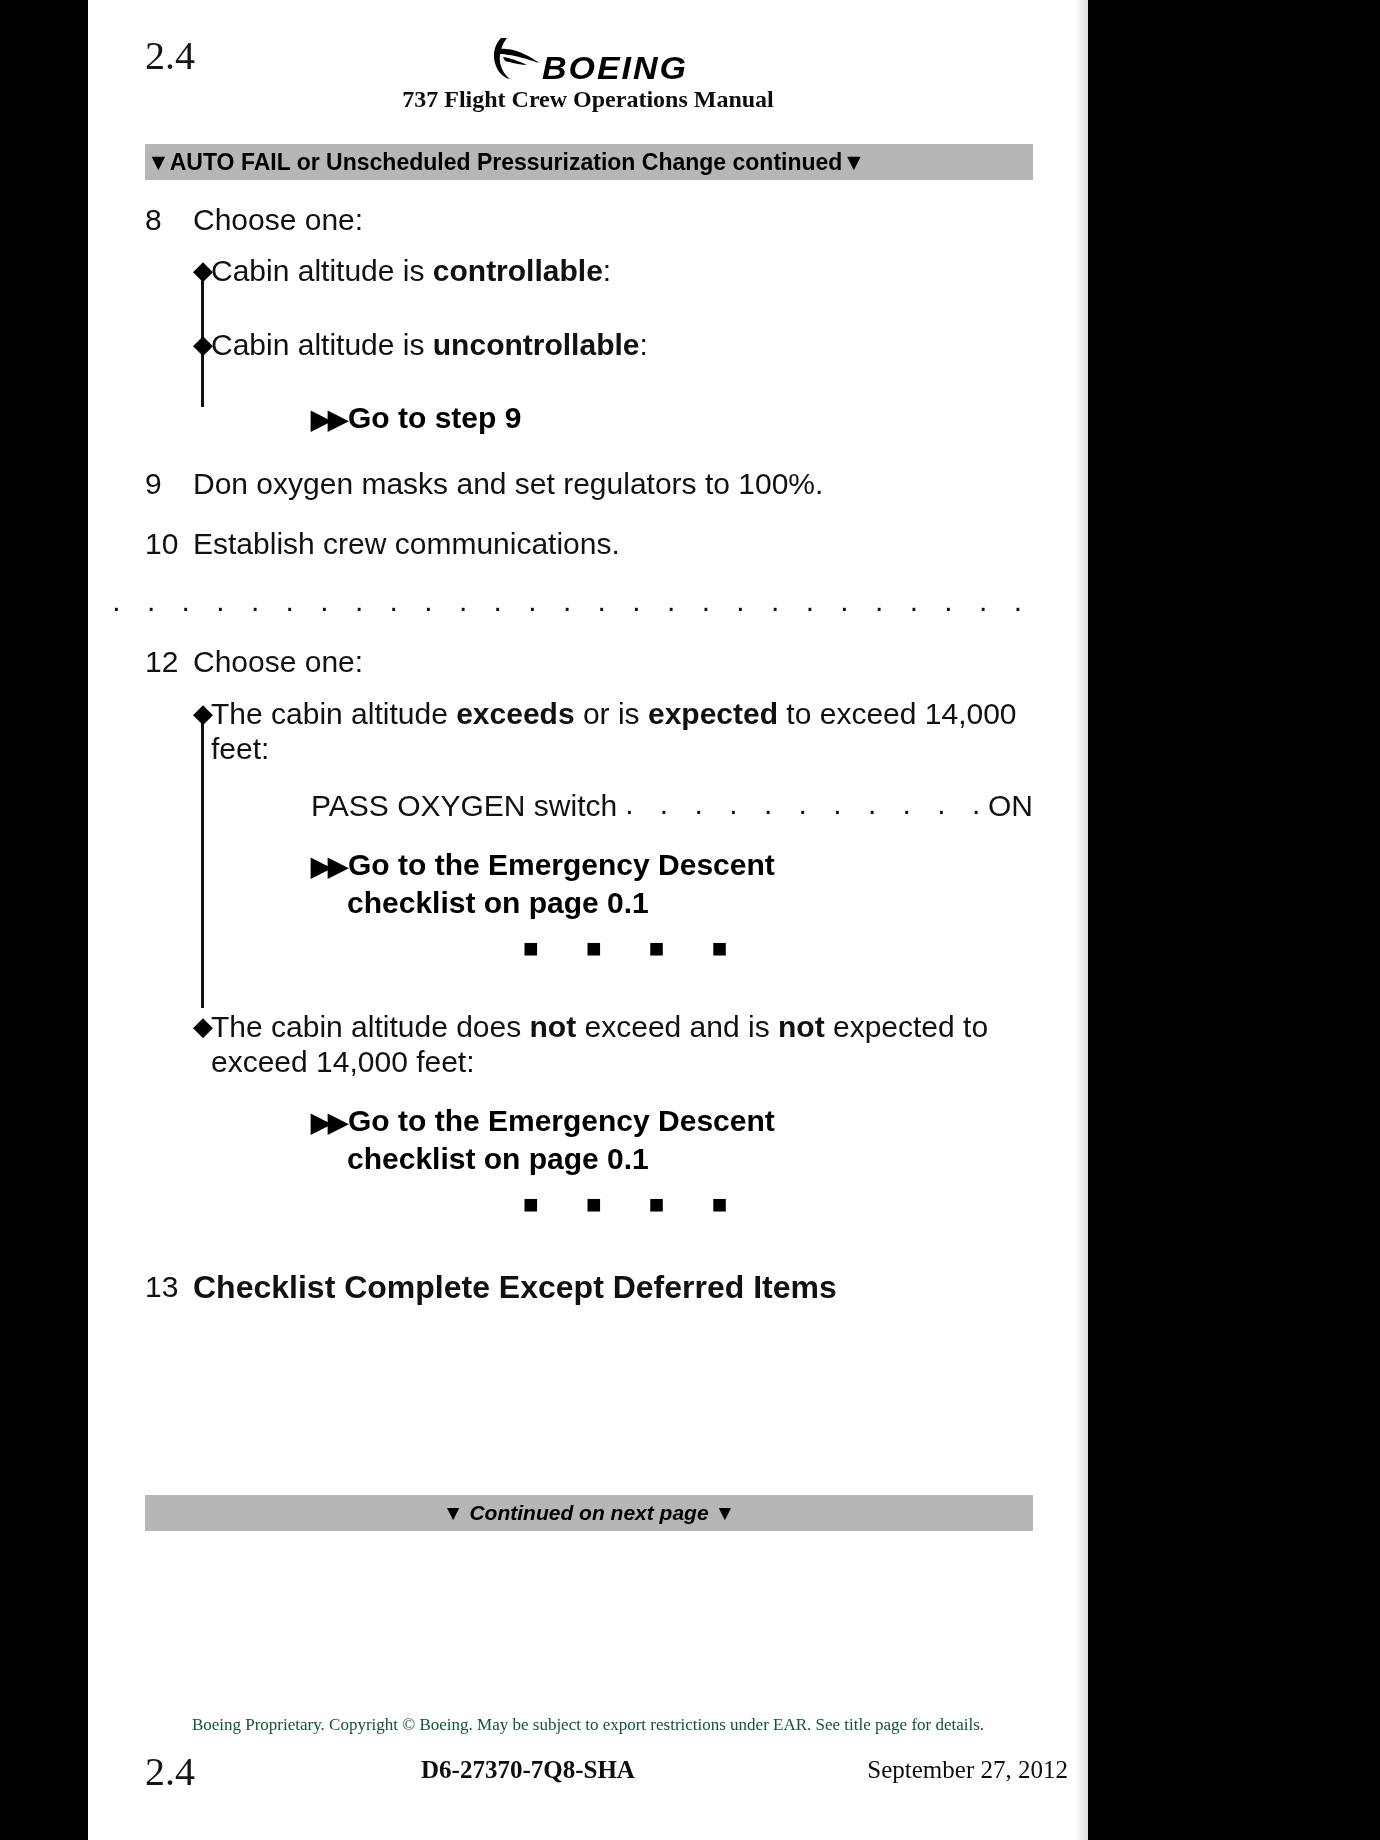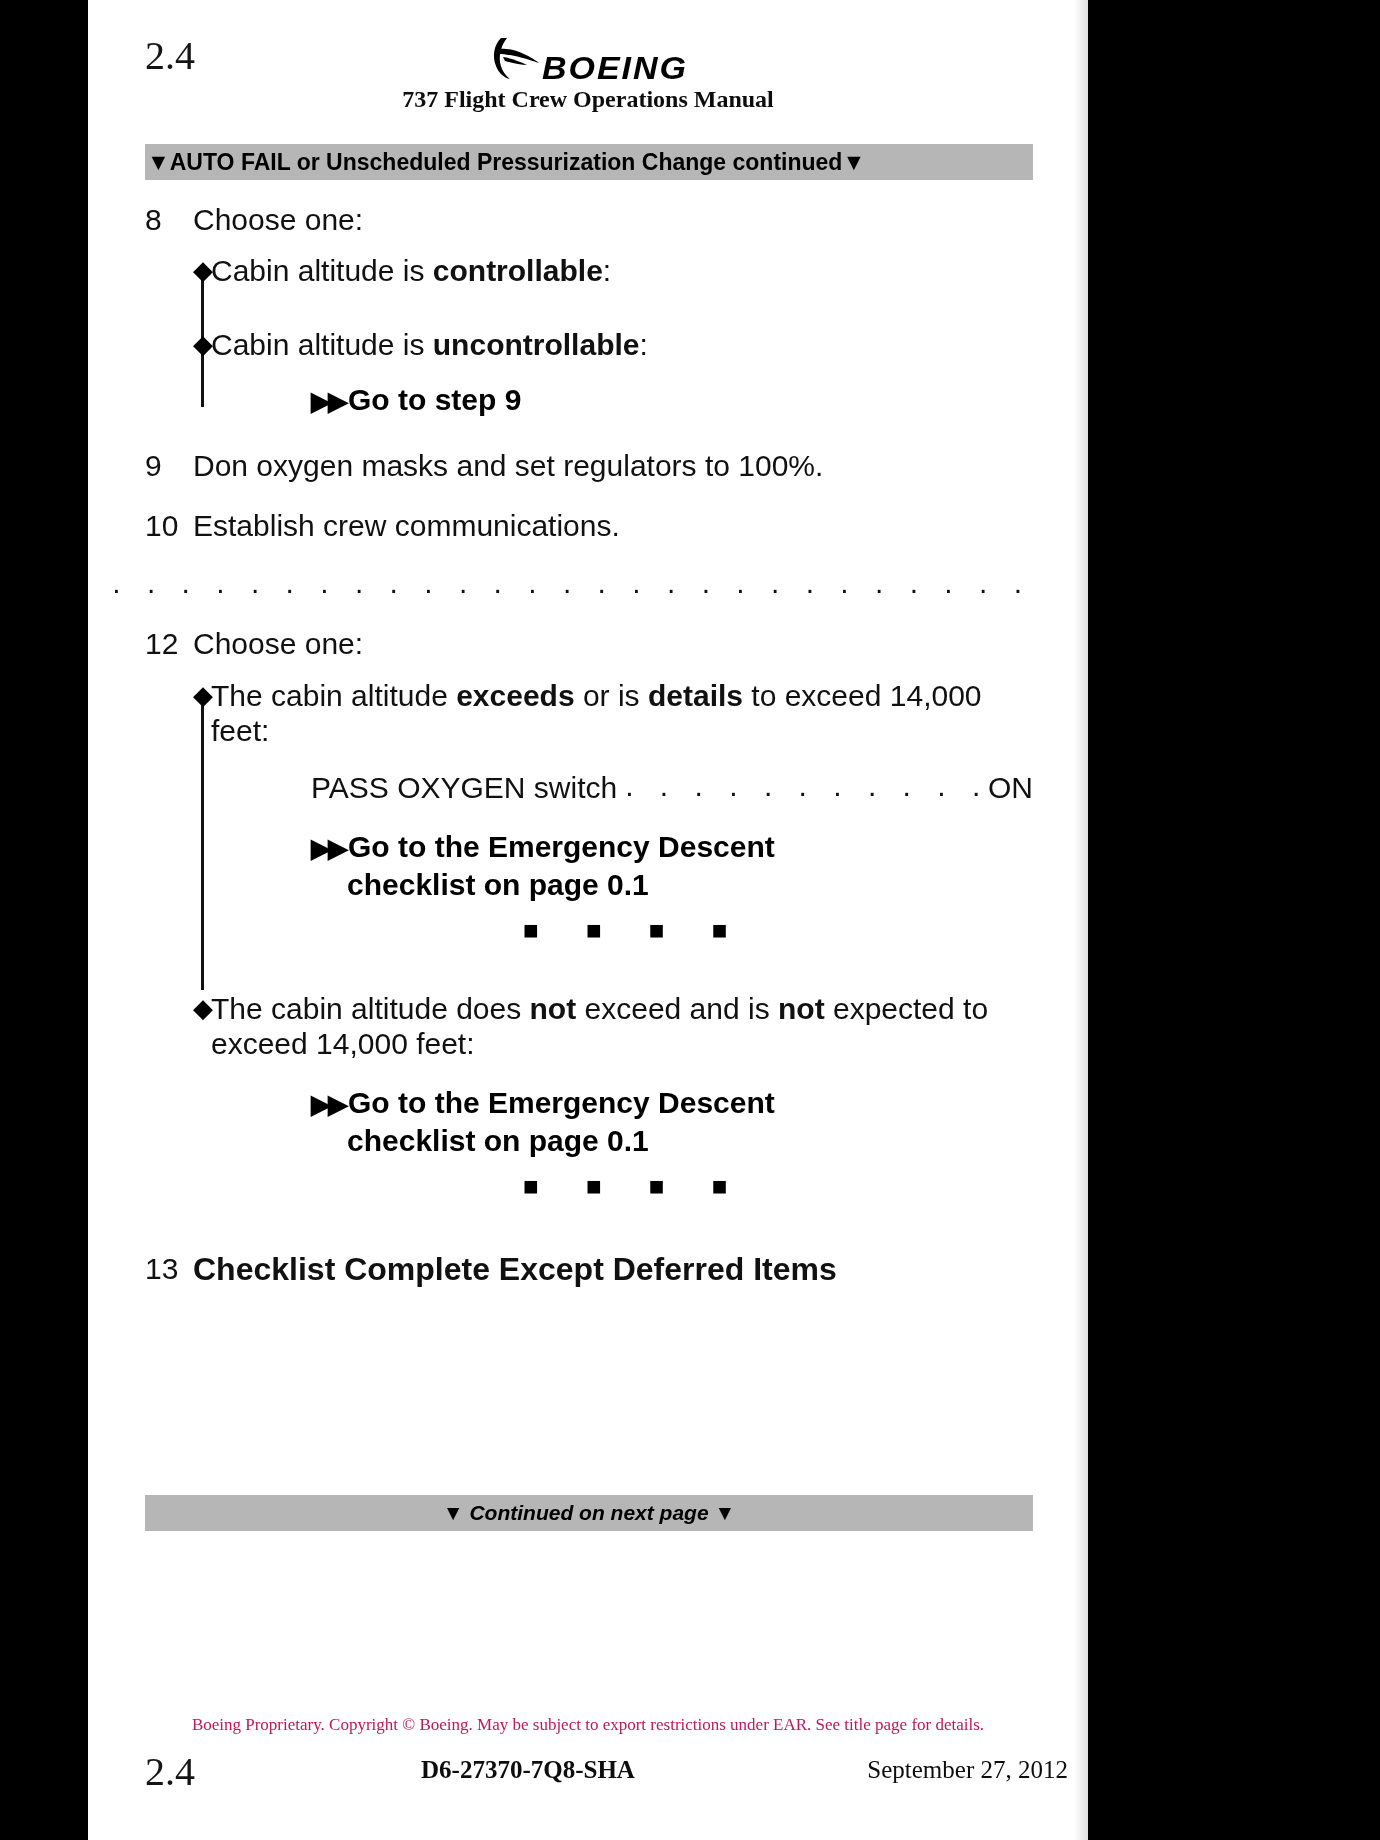--- a/index.html
+++ b/index.html
@@ -249,21 +249,21 @@
 
   
   .footer-copy {
     position: absolute;
     left: 0;
     top: 1715px;
     width: 1000px;
     text-align: center;
     font-family: "Liberation Serif", serif;
     font-size: 17px;
-    color: #be185d;
+    color: #14532d;
   }
   .footer-row {
     position: absolute;
     left: 0;
     top: 1748px;
     width: 1000px;
     height: 50px;
   }
   .footer-pg {
     position: absolute;
@@ -336,21 +336,21 @@
           <span class="diamond">◆</span>
           <span class="choice-body"><span>Cabin altitude is </span><b>controllable</b><span>:</span></span>
         </div>
 
 
         <div class="choice" style="margin-top:38px;">
           <span class="diamond">◆</span>
           <span class="choice-body"><span>Cabin altitude is </span><b>uncontrollable</b><span>:</span></span>
         </div>
 
-        <div class="goto" style="margin-top:20px;"><span class="goto-arrows">▶▶</span><span>Go to step 9</span></div>
+        <div class="goto" style="margin-top:38px;"><span class="goto-arrows">▶▶</span><span>Go to step 9</span></div>
       </div>
 
       <div class="step sp-9">
         <div class="step-num">9</div>
         <div class="step-text">Don oxygen masks and set regulators to 100%.</div>
       </div>
 
       <div class="step sp-10">
         <div class="step-num">10</div>
         <div class="step-text">Establish crew communications.</div>
@@ -370,21 +370,21 @@
       <div class="step sp-12">
         <div class="step-num">12</div>
         <div class="step-text">Choose one:</div>
       </div>
 
       <div class="choice-group">
         <div class="tie-line" style="top:16px;height:296px;"></div>
 
         <div class="choice">
           <span class="diamond">◆</span>
-          <span class="choice-body"><span>The cabin altitude </span><b>exceeds</b><span> or is </span><b>details</b><span> to exceed 14,000 feet:</span></span>
+          <span class="choice-body"><span>The cabin altitude </span><b>exceeds</b><span> or is </span><b>expected</b><span> to exceed 14,000 feet:</span></span>
         </div>
 
         <div class="sub-leader">
           <div class="leader-row">
             <span class="leader-label">PASS OXYGEN switch</span>
             <span class="leader-dots">. . . . . . . . . . . . . . . . . . . . .</span>
             <span class="leader-value">ON</span>
           </div>
         </div>
 

